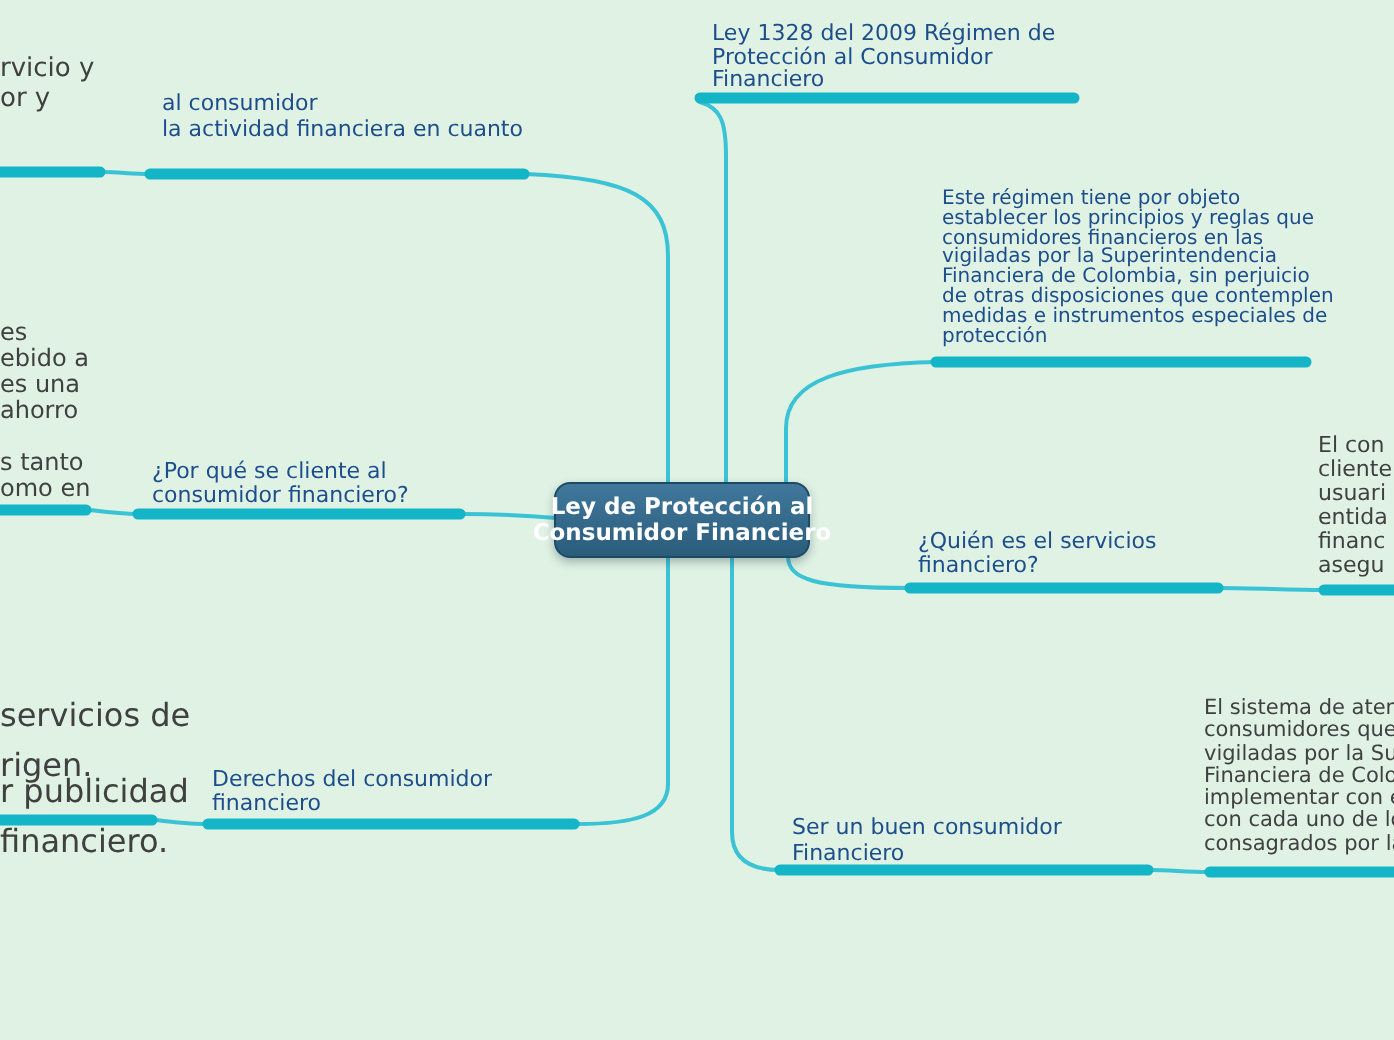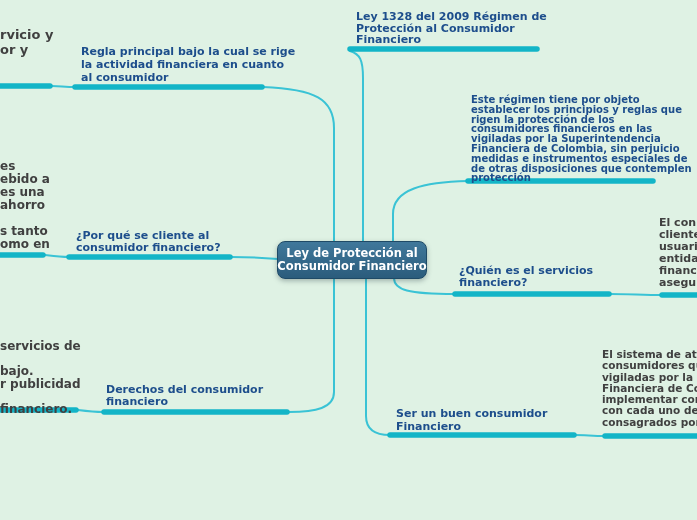--- a/index.html
+++ b/index.html
@@ -4,38 +4,38 @@
 <style>
   *{margin:0;padding:0;box-sizing:border-box}
   html,body{width:697px;height:520px}
   body{
     position:relative;overflow:hidden;background:#dff2e4;
     font-family:"DejaVu Sans","Liberation Sans",sans-serif;
   }
   svg.wires{position:absolute;left:0;top:0;width:697px;height:520px;z-index:1}
   .bar{stroke:#13b5c7;stroke-width:5.5;stroke-linecap:round;fill:none}
   .link{stroke:#3ac3d5;stroke-width:2;stroke-linecap:round;fill:none}
-  .topic,.leaf{position:absolute;font-weight:bold;z-index:2}
+  .topic,.leaf{position:absolute;font-weight:normal;z-index:2}
   .topic{color:#1d4e8c;font-size:11px;line-height:11.5px;white-space:nowrap}
   .leaf{color:#404040;white-space:nowrap}
   .ln{white-space:nowrap}
   .t-ley{left:356px;top:11px}
   .t-este{left:471px;top:95px;font-size:10px;line-height:9.8px}
   .t-quien{left:459px;top:265px}
   .t-porque{left:76px;top:230px}
   .t-regla{left:81px;top:45px;line-height:13px}
   .t-derechos{left:106px;top:384px}
   .t-serbuen{left:396px;top:407px;line-height:13px}
   .l-rvicio{left:0;top:28px;font-size:13px;line-height:14.5px}
   .l-es{left:0;top:160px;font-size:12px;line-height:13px}
-  .l-servicios{left:0;top:340px;font-size:12px;line-height:12.5px}
+  .l-servicios{left:0;top:352px;font-size:16px;line-height:12.5px}
   .l-elcon{left:659px;top:217px;font-size:11px;line-height:12px}
   .l-elsistema{left:602px;top:349px;font-size:10.5px;line-height:11.3px}
   .central{
-    position:absolute;left:277px;top:241px;width:150px;height:38px;z-index:3;
+    position:absolute;left:277px;top:241px;width:128px;height:38px;z-index:3;
     background:linear-gradient(#40789b,#2b5c7c);
     border:1px solid #1f4a66;border-radius:8px;
     color:#ffffff;font-weight:bold;font-size:11.5px;line-height:13px;
     display:flex;flex-direction:column;align-items:center;justify-content:center;
     box-shadow:0 2px 5px rgba(40,60,70,.35);cursor:pointer;
   }
 </style>
 </head>
 <body>
 
@@ -74,40 +74,38 @@
   </div>
 
 <div class="topic t-ley">
     <div class="ln">Ley 1328 del 2009 Régimen de</div>
     <div class="ln">Protección al Consumidor</div>
     <div class="ln">Financiero</div>
   </div>
 <div class="topic t-este">
     <div class="ln">Este régimen tiene por objeto</div>
     <div class="ln">establecer los principios y reglas que</div>
-    <div class="ln">rigen la protección de los</div>
     <div class="ln">consumidores financieros en las</div>
     <div class="ln">vigiladas por la Superintendencia</div>
     <div class="ln">Financiera de Colombia, sin perjuicio</div>
+    <div class="ln">de otras disposiciones que contemplen</div>
     <div class="ln">medidas e instrumentos especiales de</div>
-    <div class="ln">de otras disposiciones que contemplen</div>
     <div class="ln">protección</div>
   </div>
 <div class="topic t-quien">
     <div class="ln">¿Quién es el servicios</div>
     <div class="ln">financiero?</div>
   </div>
 <div class="topic t-porque">
     <div class="ln">¿Por qué se cliente al</div>
     <div class="ln">consumidor financiero?</div>
   </div>
 <div class="topic t-regla">
-    <div class="ln">Regla principal bajo la cual se rige</div>
+    <div class="ln">al consumidor</div>
     <div class="ln">la actividad financiera en cuanto</div>
-    <div class="ln">al consumidor</div>
   </div>
 <div class="topic t-derechos">
     <div class="ln">Derechos del consumidor</div>
     <div class="ln">financiero</div>
   </div>
 <div class="topic t-serbuen">
     <div class="ln">Ser un buen consumidor</div>
     <div class="ln">Financiero</div>
   </div>
 
@@ -120,21 +118,21 @@
     <div class="ln">ebido a</div>
     <div class="ln">es una</div>
     <div class="ln">ahorro</div>
     <div class="ln">&nbsp;</div>
     <div class="ln">s tanto</div>
     <div class="ln">omo en</div>
   </div>
 <div class="leaf l-servicios">
     <div class="ln">servicios de</div>
     <div class="ln">&nbsp;</div>
-    <div class="ln">bajo.</div>
+    <div class="ln">rigen.</div>
     <div class="ln">r publicidad</div>
     <div class="ln">&nbsp;</div>
     <div class="ln">financiero.</div>
   </div>
 <div class="leaf l-elcon">
     <div class="ln">El con</div>
     <div class="ln">cliente</div>
     <div class="ln">usuari</div>
     <div class="ln">entida</div>
     <div class="ln">financ</div>

